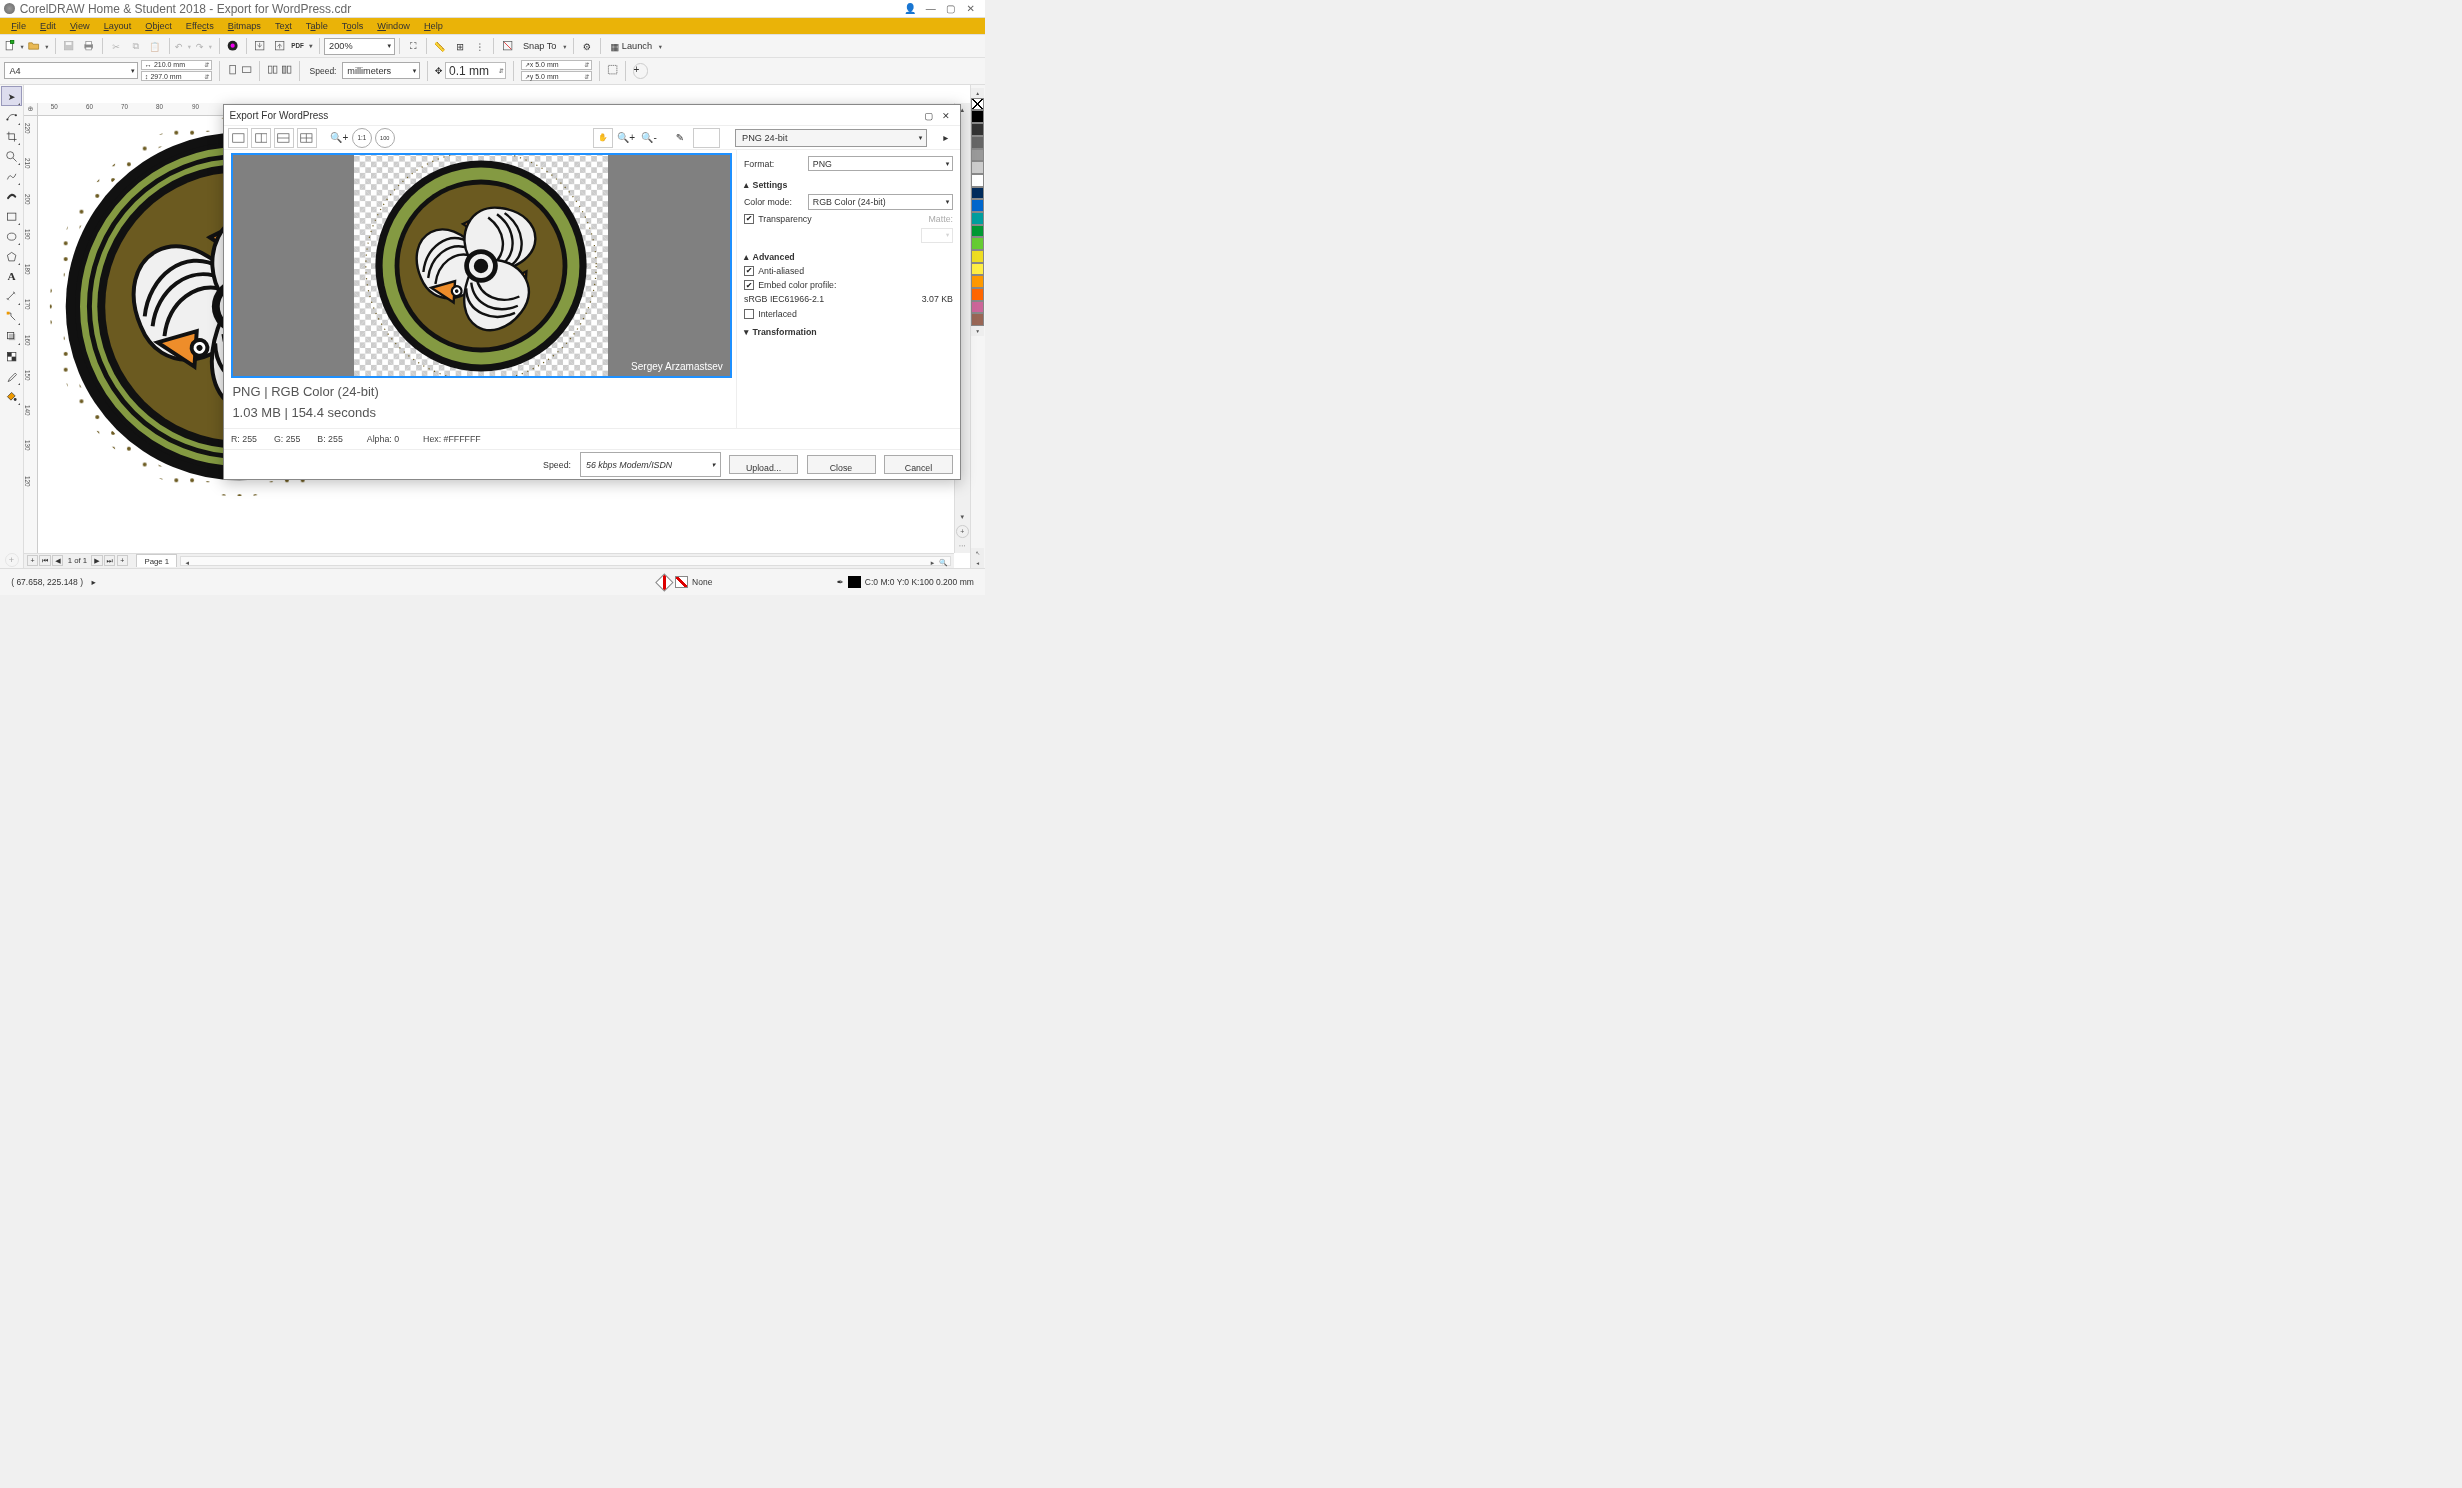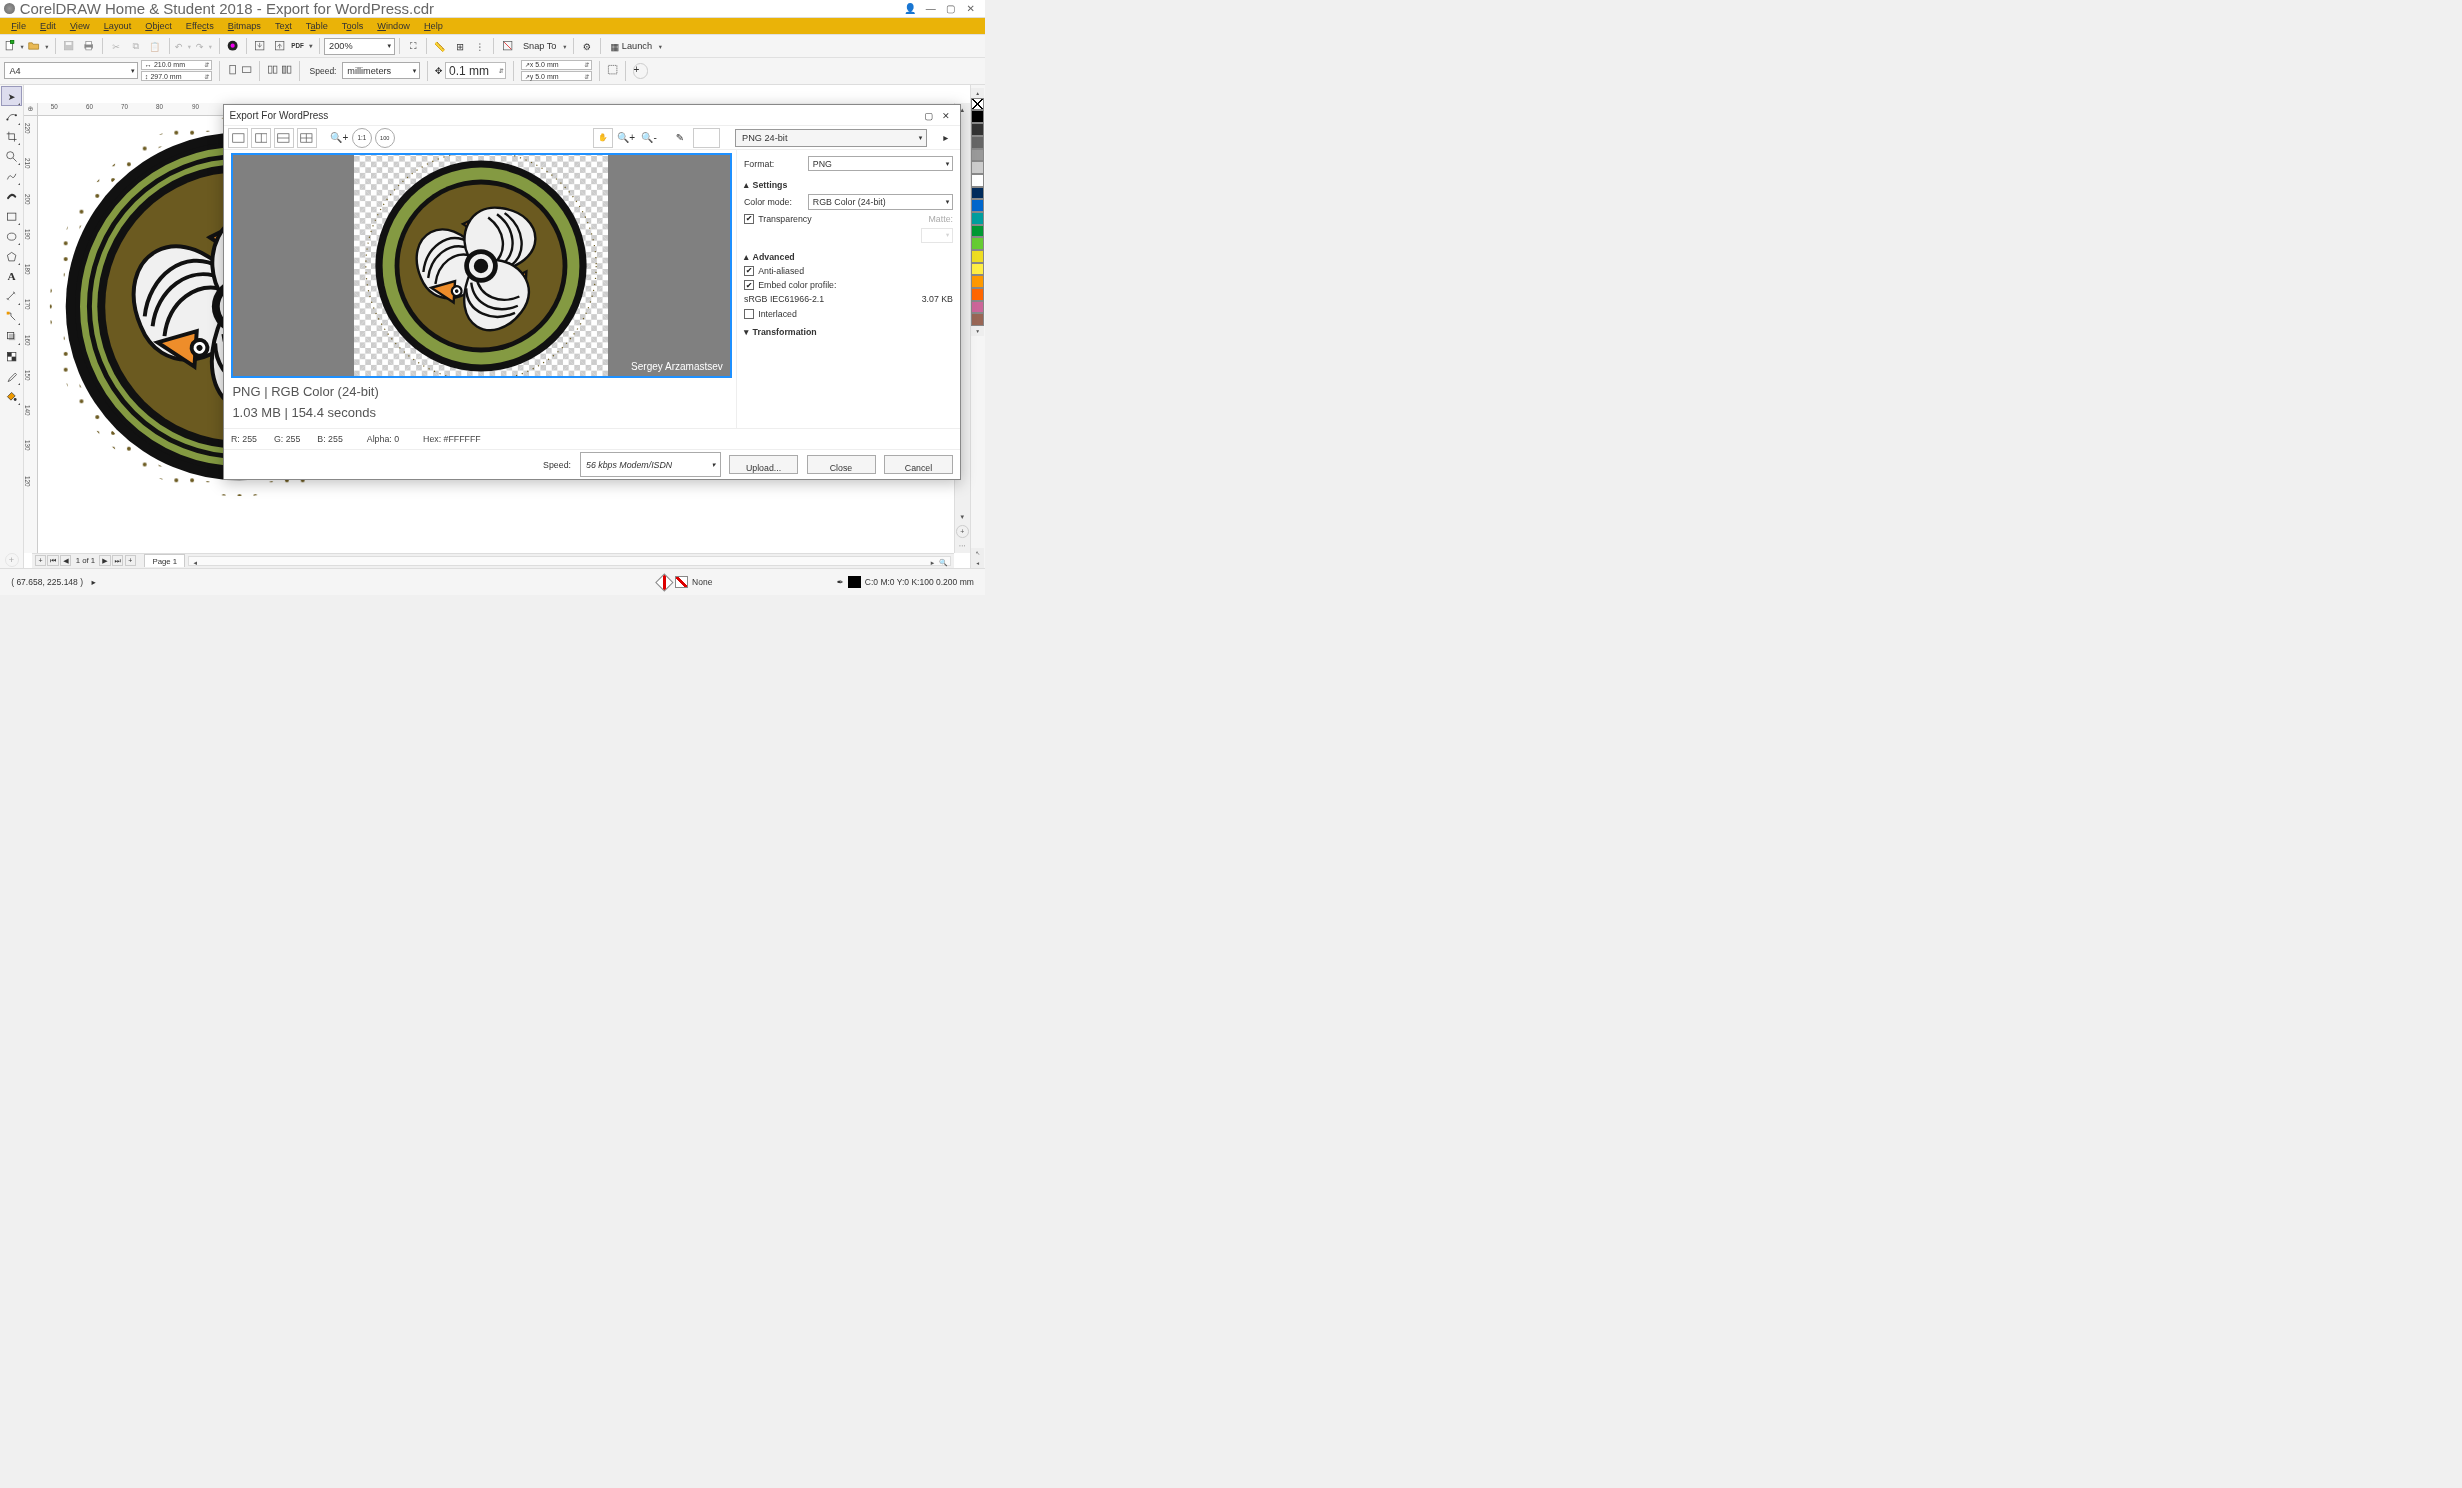--- a/index.html
+++ b/index.html
@@ -1,21 +1,21 @@
 <!DOCTYPE html>
 <html style="font-size:11.3px"><head>
 <meta charset="utf-8">
 <style>
 * { box-sizing: border-box; margin: 0; padding: 0; font-family: "Segoe UI", Arial, sans-serif; }
 body { background: #f0f0f0; font-size: 9.2px; color: #333; overflow: hidden; width: 985px; height: 595px; position: relative; }
 
 
 .titlebar { height: 18.3px; background: #fff; display: flex; align-items: center; padding: 0 4.2px; border-bottom: 0.7px solid #ddd; }
 .titlebar .app-icon { width: 11.3px; height: 11.3px; border-radius: 50%; background: radial-gradient(#999,#666); margin-right: 4.2px; }
-.titlebar .title { color: #666; flex: 1; font-size: 15px; }
+.titlebar .title { color: #666; flex: 1; font-size: 12px; }
 .titlebar .winbtn { width: 20px; height: 14px; display: flex; align-items: center; justify-content: center; color: #666; font-size: 10px; cursor: pointer; }
 
 
 .menubar { height: 17px; background: #eab308; display: flex; align-items: center; padding: 0 4.2px; border-bottom: 0.7px solid #e0e0e0; }
 .menubar .menuitem { padding: 1.4px 7px; cursor: pointer; }
 .menubar .menuitem u { text-decoration: underline; }
 
 
 .toolbar { height: 22.6px; background: #f5f5f5; display: flex; align-items: center; padding: 0 2.8px; gap: 1.4px; border-bottom: 0.7px solid #e0e0e0; }
 .toolbar .tbbtn { min-width: 18.3px; height: 18.3px; display: flex; align-items: center; justify-content: center; cursor: pointer; border: 0.7px solid transparent; position: relative; }
@@ -57,21 +57,21 @@
 .ruler-v { position: absolute; top: 31px; left: 0; width: 14px; bottom: 15.5px; background: #f7f7f7; border-right: 0.7px solid #ccc; font-size: 5.6px; overflow: hidden; }
 .ruler-corner { position: absolute; top: 18.3px; left: 0; width: 14px; height: 12.7px; background: #f7f7f7; border-right: 0.7px solid #ccc; border-bottom: 0.7px solid #ccc; display:flex;align-items:center;justify-content:center;font-size:7px;color:#666; }
 .tick { position: absolute; font-size: 6.3px; color: #555; }
 
 
 .canvas { position: absolute; top: 31px; left: 14px; right: 15.5px; bottom: 15.5px; background: #fff; overflow: hidden; }
 .artwork { position: absolute; top: -7px; left: 4.2px; width: 395px; height: 395px; }
 
 
 .sb-v { position: absolute; top: 18.3px; right: 0; width: 15.5px; bottom: 15.5px; background: #f0f0f0; border-left: 0.7px solid #ddd; display:flex;flex-direction:column;align-items:center; }
-.sb-h { position: absolute; left: 8px; right: 15.5px; bottom: 0; height: 15.5px; background: #f0f0f0; border-top: 0.7px solid #ddd; display: flex; align-items: center; }
+.sb-h { position: absolute; left: 0; right: 15.5px; bottom: 0; height: 15.5px; background: #f0f0f0; border-top: 0.7px solid #ddd; display: flex; align-items: center; }
 .sb-btn { width: 12.7px; height: 12.7px; display:flex;align-items:center;justify-content:center;font-size:7px;color:#555;cursor:pointer;}
 .sb-track { flex:1; position:relative; }
 .pagenav { display: flex; align-items: center; gap: 1.4px; padding: 0 2.8px; font-size: 7.8px; }
 .pagenav .nb { width:11.3px;height:11.3px;border:0.7px solid #ccc;display:flex;align-items:center;justify-content:center;cursor:pointer;font-size:7px; }
 .pagetab { height: 12.7px; border: 0.7px solid #ccc; border-bottom: none; padding: 0 7px; display: flex; align-items: center; background: #fff; margin-left: 5.6px; font-size: 7.8px; }
 
 
 .palette { width: 15.5px; background: #f5f5f5; border-left: 0.7px solid #ddd; display:flex;flex-direction:column;align-items:center;padding-top:2.8px;gap:0; }
 .palette .sc { width:12.7px;height:10px;display:flex;align-items:center;justify-content:center;font-size:5.6px;color:#555;cursor:pointer;background:#eee; }
 .palette .sw { width:12.7px;height:12.7px;border:0.7px solid #888;cursor:pointer; }

